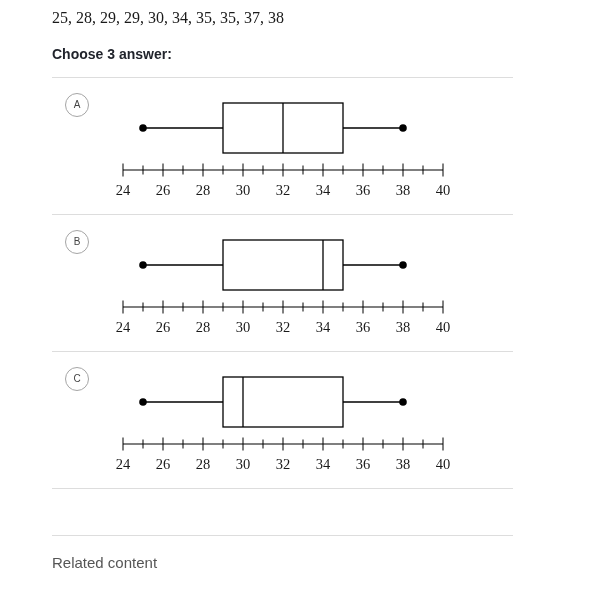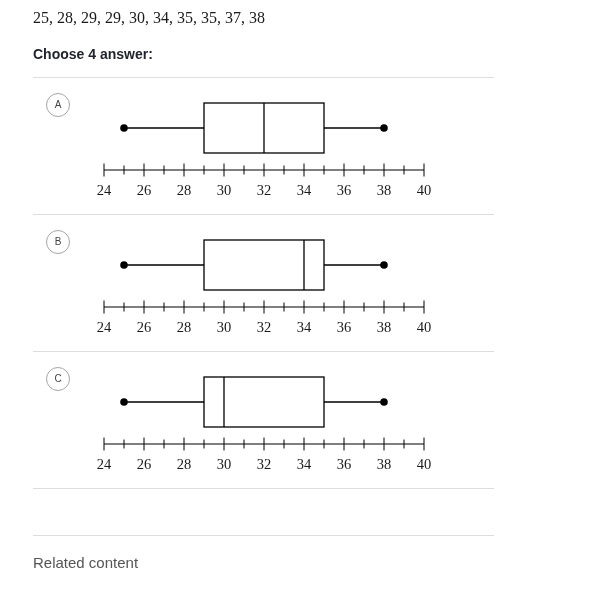--- a/index.html
+++ b/index.html
@@ -2,21 +2,21 @@
 <html><head>
 <meta charset="utf-8">
 <style>
   html,body{margin:0;padding:0;}
   body{
     width:608px;height:604px;overflow:hidden;background:#ffffff;
     font-family:"Liberation Sans","DejaVu Sans",sans-serif;
     color:#21242c;
   }
   .page{position:relative;width:608px;height:604px;}
-  .content{padding-left:33px;width:461px;box-sizing:content-box;}
+  .content{padding-left:33px;width:461px;box-sizing:content-box;margin-left:19px;}
   .data-list{
     margin:0;padding-top:8px;
     font-family:"Liberation Serif","DejaVu Serif",serif;
     font-size:16px;line-height:20px;color:#1a1a1a;
   }
   .prompt{margin-top:17px;font-size:14px;line-height:18px;font-weight:bold;}
   .choose{margin-top:17px;font-size:14px;line-height:18px;font-weight:bold;}
   hr.divider{
     border:0;border-top:1px solid #dddddd;margin:0;width:461px;
   }
@@ -42,21 +42,21 @@
 </style>
 </head>
 <body>
 
 <div class="page">
   <div class="content">
 
     <div class="data-list">25, 28, 29, 29, 30, 34, 35, 35, 37, 38</div>
 
 
-    <div class="choose">Choose 4 answer:</div>
+    <div class="choose">Choose 3 answer:</div>
 
     <hr class="divider first">
 
     <div class="option-row">
       <button class="radio">
         <span>A</span>
       </button>
       <svg class="boxplot" width="352" height="106">
           <line x1="34" y1="31" x2="114" y2="31" stroke="#000000" stroke-width="1.3"></line>
           <line x1="234" y1="31" x2="294" y2="31" stroke="#000000" stroke-width="1.3"></line>

